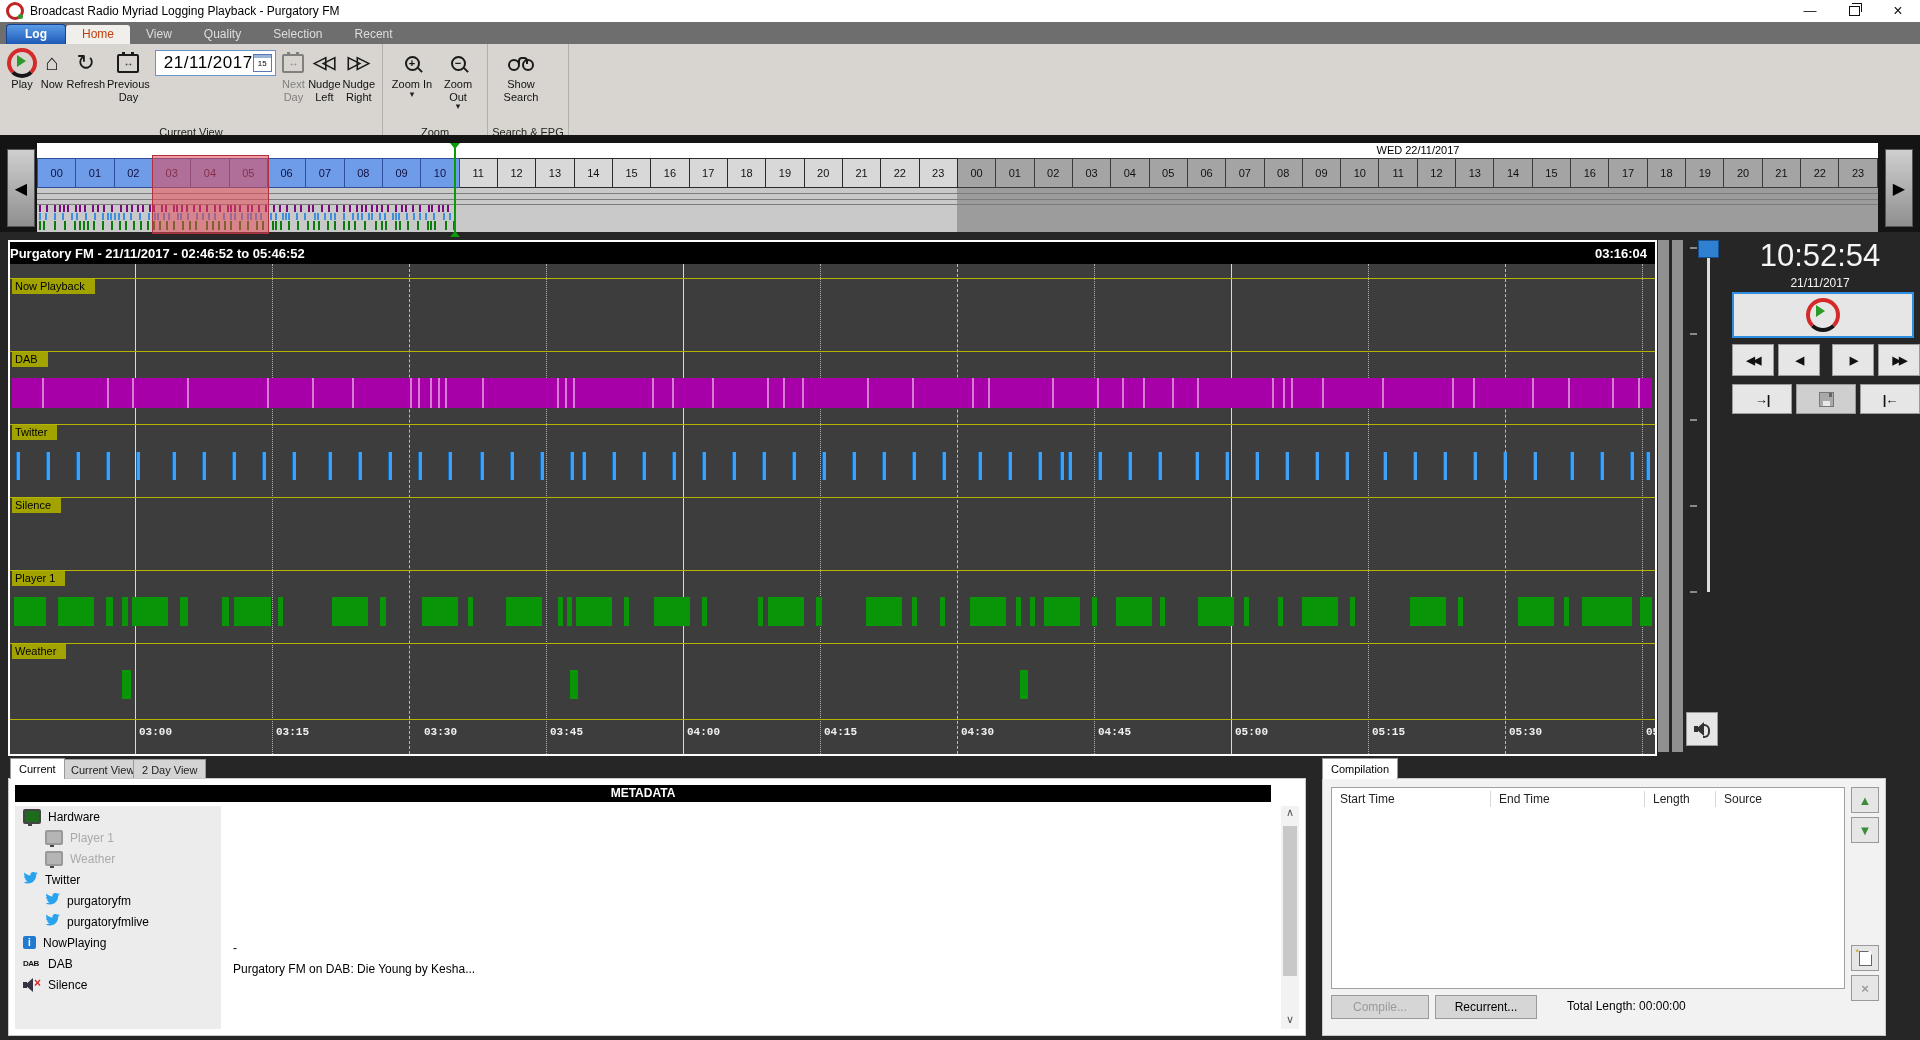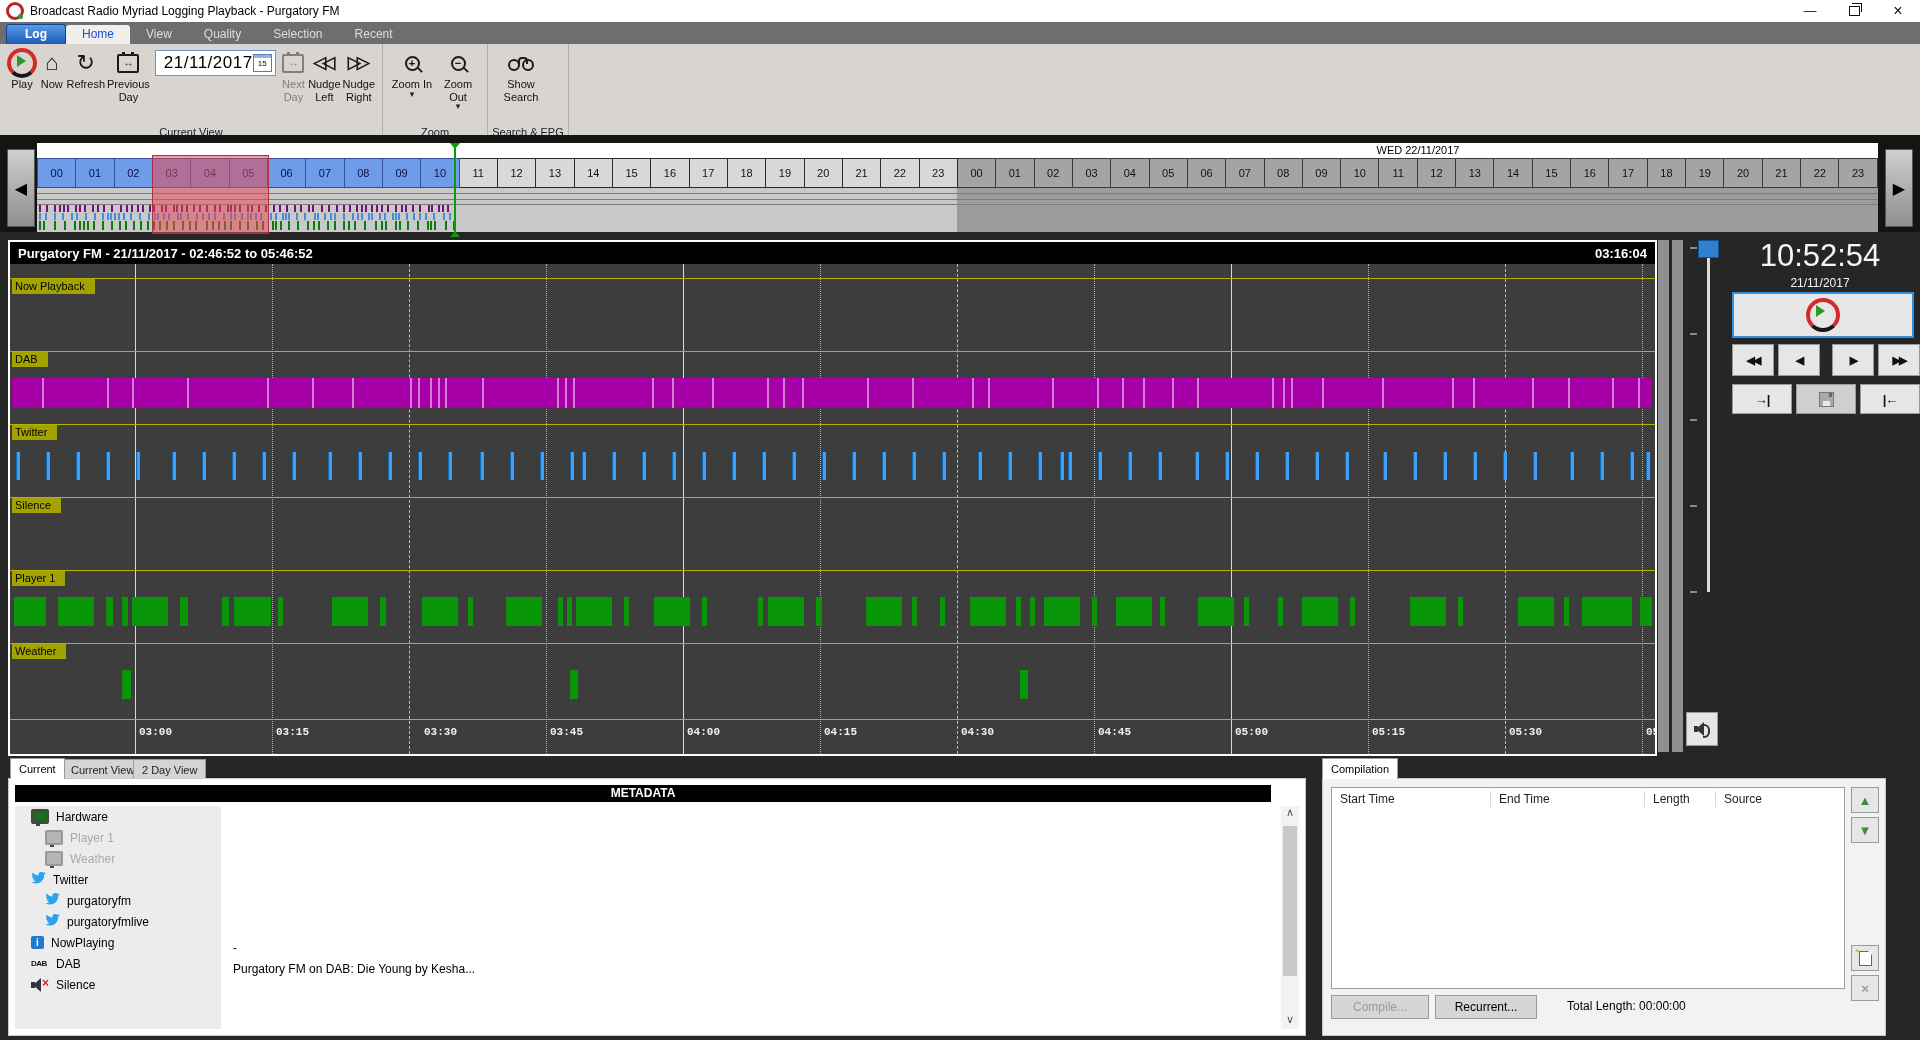--- a/index.html
+++ b/index.html
@@ -16,21 +16,21 @@
   .winbtn{width:44px;height:22px;text-align:center;line-height:22px;font-size:13px;color:#111;cursor:default;}
   .restore-ico{display:inline-block;width:9px;height:8px;border:1px solid #111;position:relative;top:1px;}
   .restore-ico::before{content:'';position:absolute;left:2px;top:-4px;width:9px;height:8px;border:1px solid #111;
            border-bottom:none;border-left:none;}
   
   .ribtabs{position:absolute;left:0;top:22px;right:0;height:22px;background:#6e6e6e;
            display:flex;align-items:flex-end;font-size:12px;}
   .tab-log{margin-left:6px;width:58px;height:19px;border-radius:4px 4px 0 0;text-align:center;line-height:19px;
            color:#fff;font-weight:bold;background:linear-gradient(#5a9be6,#1d5bb8);border:1px solid #14408c;border-bottom:none;}
   .rtab{padding:0 16px;height:19px;line-height:19px;color:#dedede;}
-  .rtab.active{background:#f1efec;color:#1d4ed8;border-radius:3px 3px 0 0;}
+  .rtab.active{background:#f1efec;color:#c2410c;border-radius:3px 3px 0 0;}
   
   .ribbon{position:absolute;left:0;top:44px;right:0;height:91px;background:#d8d5d0;display:flex;}
   .rgroup{position:relative;height:100%;border-right:1px solid #b3b0ab;display:flex;align-items:flex-start;padding:4px 6px 0 6px;}
   .rgroup-label{position:absolute;left:0;right:0;bottom:1px;text-align:center;font-size:11px;color:#222;}
   .rbtn{width:40px;margin:0 1px;display:flex;flex-direction:column;align-items:center;font-size:11px;
         color:#111;text-align:center;line-height:1.15;cursor:default;}
   .rbtn .ic{height:30px;display:flex;align-items:center;justify-content:center;}
   .glyph20{font-size:22px;line-height:22px;color:#1a1a1a;}
   .nudge{font-size:17px;font-weight:bold;letter-spacing:-4px;padding-right:4px;color:#1a1a1a;}
   .disabled{opacity:.45;}
@@ -78,21 +78,21 @@
   .tl-select{position:absolute;top:12px;height:77px;background:rgba(228,75,85,.55);border:1px solid #b03040;z-index:5;}
   .tl-now{position:absolute;top:5px;width:2px;height:84px;background:#0a9a0a;z-index:6;}
   .tl-now::before,.tl-now::after{content:'';position:absolute;left:-4px;border-left:5px solid transparent;
         border-right:5px solid transparent;}
   .tl-now::before{top:-5px;border-top:6px solid #0a9a0a;}
   .tl-now::after{bottom:-5px;border-bottom:6px solid #0a9a0a;}
   
   .mpanel{position:absolute;left:8px;top:240px;width:1645px;height:512px;border:2px solid #fff;background:#3d3d3d;}
   .mp-header{position:absolute;left:0;top:0;right:0;height:22px;background:#000;color:#fff;
         display:flex;align-items:center;font-size:13px;font-weight:bold;}
-  .mp-header .lt{padding-left:8px;flex:1;}
+  .mp-header .lt{flex:1;}
   .mp-header .rt{padding-right:8px;}
   .mp-body{position:absolute;left:0;top:22px;right:0;bottom:0;overflow:hidden;}
   .gridlayer{position:absolute;left:0;top:0;right:0;bottom:0;z-index:1;}
   .gline{position:absolute;top:0;bottom:0;width:0;}
   .gline.solid{border-left:1px solid rgba(255,255,255,.8);}
   .gline.dashed{border-left:1px dashed rgba(255,255,255,.65);}
   .gline.dotted{border-left:1px dotted rgba(255,255,255,.6);}
   .tracks{position:absolute;left:0;top:0;right:0;bottom:34px;padding-top:14px;z-index:2;}
   .track{position:relative;height:72px;border-top:1px solid #b5b500;}
   .chip{position:absolute;left:2px;top:0;background:#a3a300;color:#000;font-size:11px;
@@ -130,21 +130,21 @@
   .spk u{position:absolute;right:0;top:2px;width:5px;height:10px;border:2px solid #333;border-left:none;
         border-radius:0 6px 6px 0;text-decoration:none;}
   
   .btab{position:absolute;height:20px;background:#d4d4d4;border:1px solid #9a9a9a;border-bottom:none;
         font-size:11px;display:flex;align-items:center;justify-content:center;padding:0 8px;color:#222;}
   .btab.active{background:#fff;color:#000;z-index:2;}
   .lpanel{position:absolute;left:8px;top:778px;width:1296px;height:256px;background:#fff;border:1px solid #c9c9c9;}
   .metabar{position:absolute;left:6px;top:6px;right:34px;height:17px;background:#000;color:#fff;
         font-size:12px;font-weight:bold;text-align:center;line-height:17px;}
   .tree{position:absolute;left:6px;top:27px;width:206px;bottom:6px;background:#ececec;font-size:12px;}
-  .titem{height:21px;display:flex;align-items:center;gap:7px;padding-left:16px;color:#000;}
+  .titem{height:21px;display:flex;align-items:center;gap:7px;padding-left:8px;color:#000;}
   .titem.ind{padding-left:30px;}
   .titem.dim{color:#aaa;}
   .msgs{position:absolute;left:212px;right:30px;top:27px;bottom:6px;background:#fff;font-size:12px;}
   .msg{position:absolute;left:12px;right:4px;height:21px;line-height:21px;white-space:nowrap;overflow:hidden;}
   .mscroll{position:absolute;right:6px;top:27px;bottom:6px;width:18px;background:#f2f2f2;}
   .mscroll .ar{position:absolute;left:0;width:100%;height:16px;text-align:center;font-size:11px;color:#555;}
   .mscroll .thumb{position:absolute;left:2px;width:14px;top:20px;height:150px;background:#c8c8c8;}
   .icon-monitor{width:14px;height:11px;border:2px solid #444;background:#1d6b1d;border-radius:2px;position:relative;flex:none;}
   .icon-monitor::after{content:'';position:absolute;left:3px;bottom:-4px;width:4px;height:2px;background:#444;}
   .icon-monitor.gray{border-color:#999;background:#b5b5b5;}

